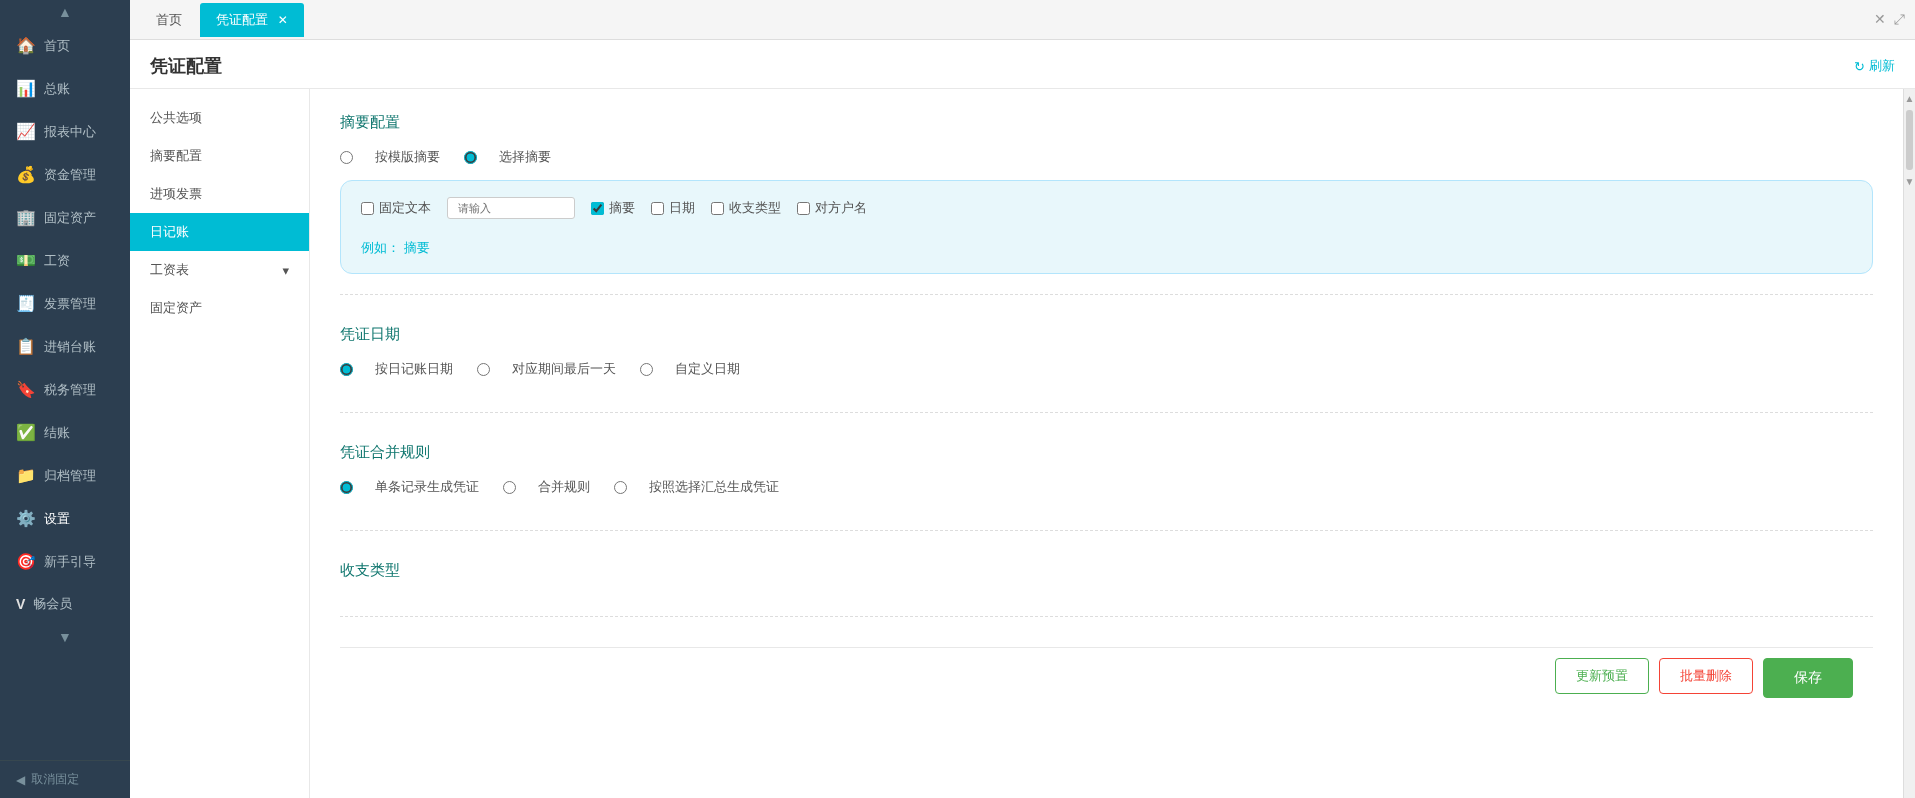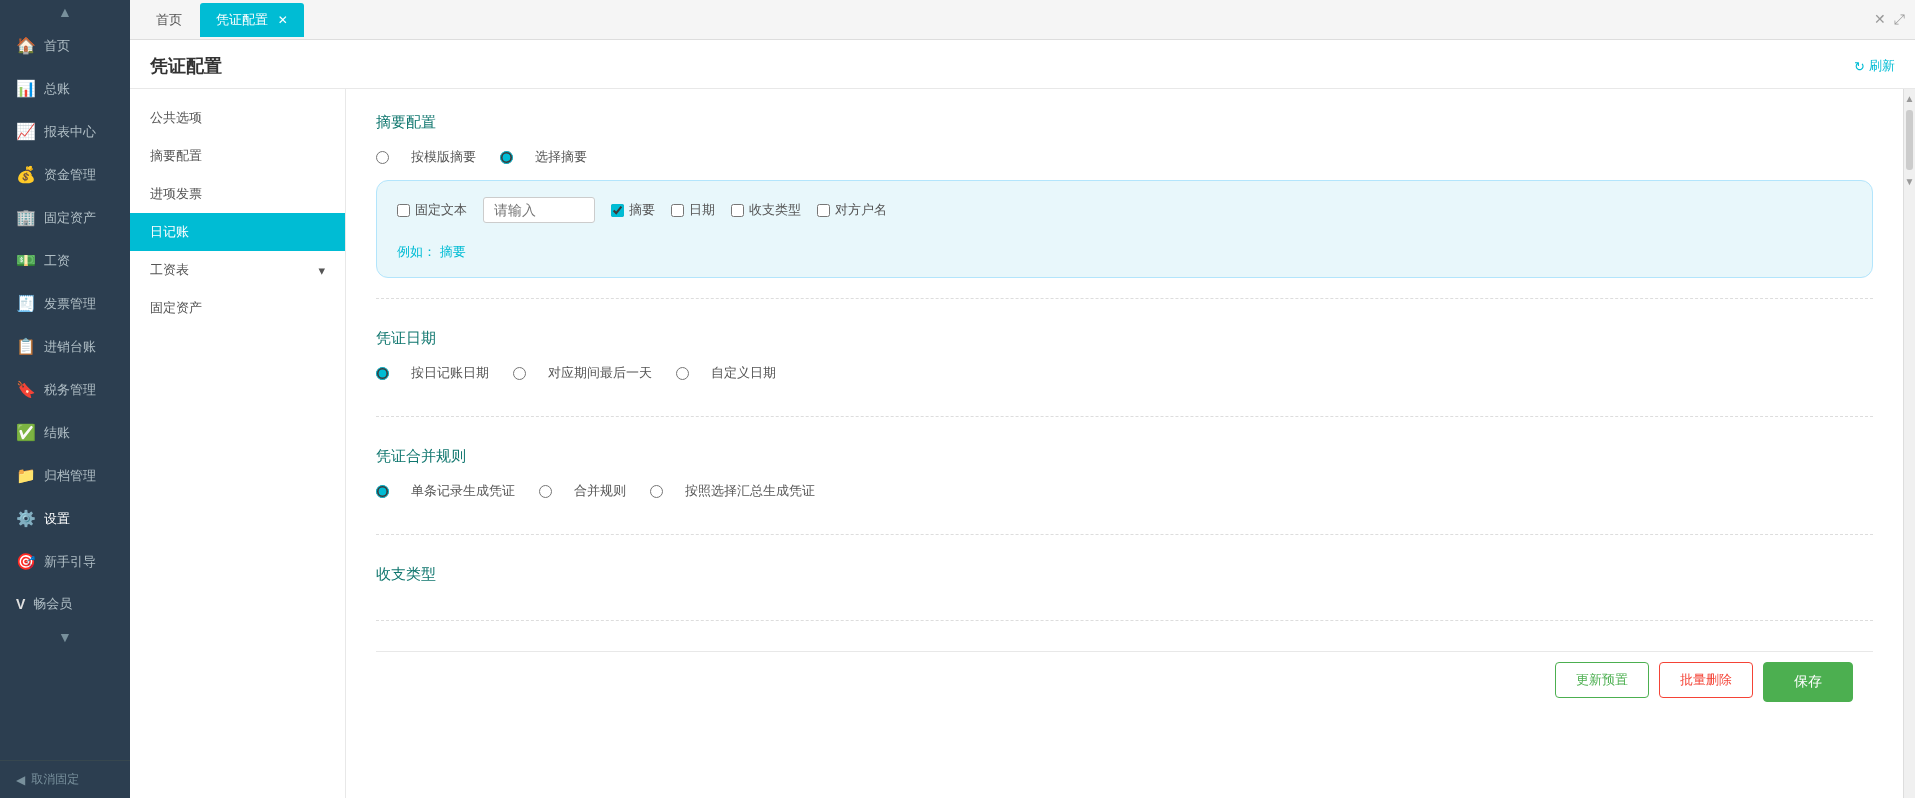--- a/index.html
+++ b/index.html
@@ -112,21 +112,21 @@
 
     
     .content-area {
       display: flex;
       flex: 1;
       overflow: hidden;
     }
 
     
     .left-nav {
-      width: 216px;
+      width: 180px;
       border-right: 1px solid #e8e8e8;
       padding: 10px 0;
       background: #fff;
       flex-shrink: 0;
     }
     .left-nav-item {
       padding: 10px 20px;
       cursor: pointer;
       color: #555;
       font-size: 13px;
@@ -204,24 +204,24 @@
       font-size: 13px;
     }
     .checkbox-item input[type="checkbox"] {
       accent-color: #00bcd4;
       cursor: pointer;
     }
     .text-input {
       border: 1px solid #ccc;
       border-radius: 3px;
       padding: 4px 10px;
-      font-size: 14px;
+      font-size: 11px;
       color: #999;
       outline: none;
-      width: 112px;
+      width: 128px;
     }
     .example-text {
       color: #00bcd4;
       font-size: 13px;
       margin-top: 20px;
     }
 
     
     .footer-bar {
       position: sticky;

